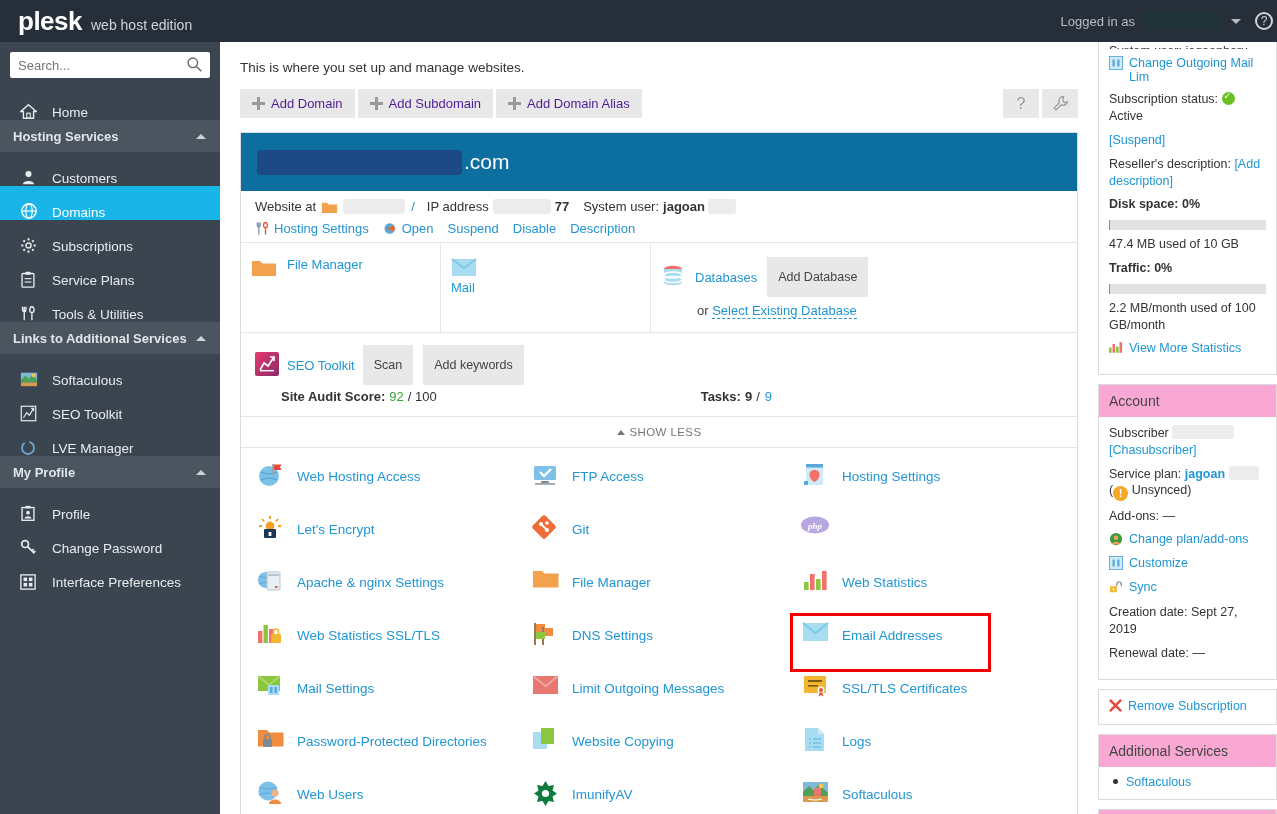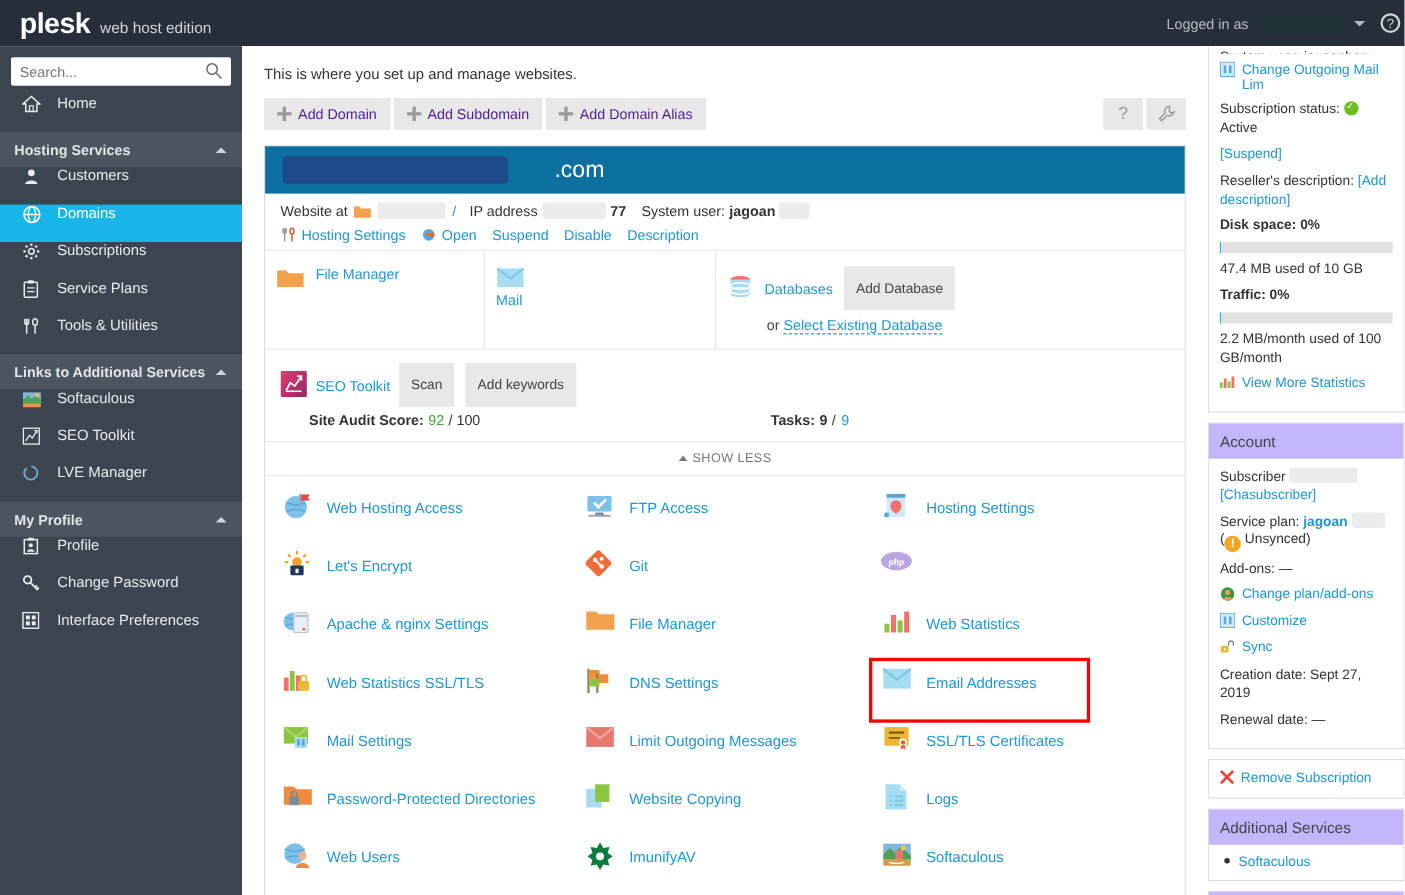--- a/index.html
+++ b/index.html
@@ -56,21 +56,21 @@
   }
   .search-box input {
     border: 0; outline: none; background: transparent; width: 100%;
     padding: 0 28px 0 8px; font-size: 13px; color: #555;
     font-family: "Liberation Sans", sans-serif;
   }
   .search-icon {
     position: absolute; right: 7px; top: 4px; width: 17px; height: 17px;
   }
   .nav-item {
-    display: flex; align-items: flex-start; height: 34px; padding-left: 20px;
+    display: flex; align-items: flex-end; height: 34px; padding-left: 20px;
     color: #e8ebed; font-size: 13.5px; cursor: pointer;
   }
   .nav-item .ico {
     width: 22px; margin-right: 10px; display: flex; align-items: center;
     justify-content: flex-start;
   }
   .nav-item.active { background: #19b5e8; color: #fff; }
   .nav-group {
     display: flex; align-items: center; justify-content: space-between;
     height: 32px; padding: 0 14px 0 13px;
@@ -107,23 +107,22 @@
   .toolbar-right { margin-left: auto; display: flex; }
   .sq-btn {
     width: 36px; height: 29px; background: #e8e8e8; margin-left: 3px;
     display: flex; align-items: center; justify-content: center;
     color: #9a9a9a; font-size: 16px; cursor: pointer;
   }
 
   
   .dcard { border: 1px solid #dcdcdc; background: #fff; }
   .dcard-head {
-    background: #0d6ea0; height: 43px; display: flex; align-items: center;
+    background: #0d6ea0; height: 58px; display: flex; align-items: center;
     padding: 0 16px;
-    gap: 40px;
   }
   .dom-redact {
     width: 205px; height: 25px; background: #1d4a87; border-radius: 4px;
   }
   .dom-tld { color: #fff; font-size: 21px; margin-left: 2px; }
   .dinfo { padding: 8px 14px 6px 14px; }
   .dinfo-row1 {
     display: flex; align-items: center; font-size: 13px; color: #333;
     margin-bottom: 7px; flex-wrap: nowrap;
   }
@@ -185,21 +184,21 @@
     width: 195px; height: 53px; border: 3px solid #f40000; pointer-events: none;
   }
 
   
   .rpanel {
     position: absolute; top: 42px; left: 1098px; width: 179px; height: 772px;
     background: #ffffff; overflow: hidden; font-size: 12.5px; color: #333;
   }
   .rsec { border: 1px solid #dcdcdc; border-top: 0; background: #fff; }
   .rsec-head {
-    background: #c4b5fd; padding: 8px 10px; font-size: 14px; color: #444;
+    background: #f9a8d4; padding: 8px 10px; font-size: 14px; color: #444;
   }
   .rsec-body { padding: 8px 10px 10px 10px; }
   .rsec-body p { margin-bottom: 7px; line-height: 1.35; }
   .rline-icon { display: flex; align-items: flex-start; margin-bottom: 7px; }
   .rline-icon .ico { margin-right: 6px; flex: none; }
   .bar-track { background: #e2e2e2; height: 10px; margin: 4px 0 6px 0; }
   .bar-fill { background: #19b5e8; height: 10px; width: 1px; }
   .pill { background: #ececec; border-radius: 3px; display: inline-block; height: 14px; }
   .status-dot {
     display: inline-block; width: 13px; height: 13px; border-radius: 50%;

